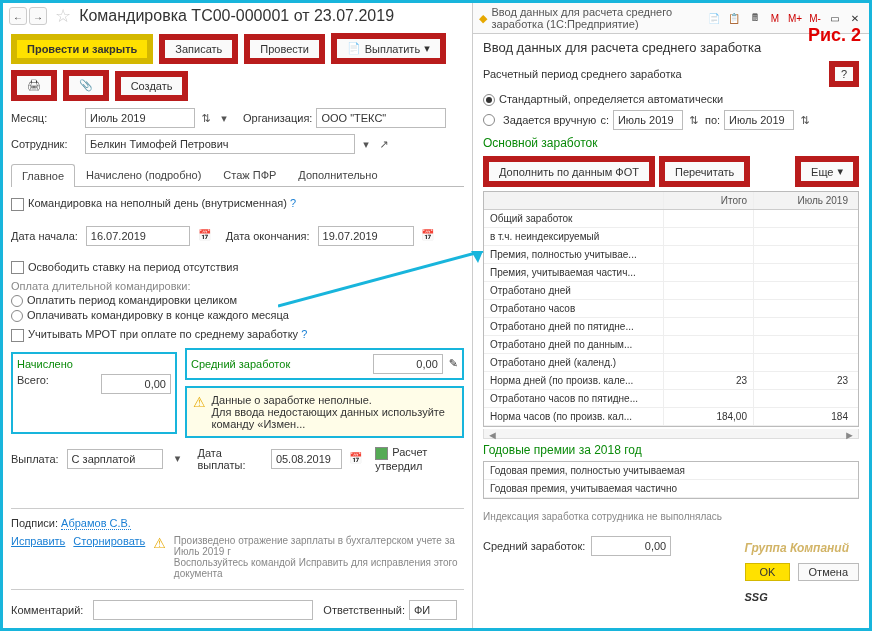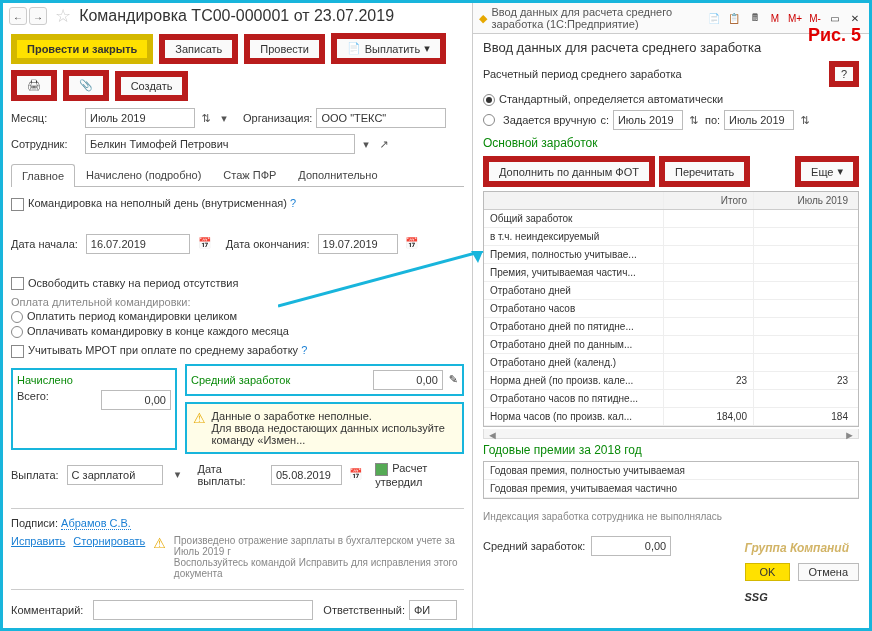--- a/index.html
+++ b/index.html
@@ -105,21 +105,21 @@
   </div>
   <div class="body-area">
     <div style="margin:4px 0"><span class="chk"></span><span>Командировка на неполный день (внутрисменная)</span> <span class="q">?</span></div>
     <div class="field-row" style="padding:3px 0">
       <span>Дата начала:</span>
       <span class="input" style="width:104px;margin:0 4px">
             <span>16.07.2019</span>
           </span>
           <span class="dd">📅</span>
       <span style="margin-left:10px">Дата окончания:</span>
-      <span class="input" style="width:80px;margin:16px 4px">
+      <span class="input" style="width:96px;margin:8px 4px">
             <span>19.07.2019</span>
           </span>
           <span class="dd">📅</span>
     </div>
     <div style="margin:4px 0"><span class="chk"></span><span>Освободить ставку на период отсутствия</span></div>
     <div class="sub">Оплата длительной командировки:</div>
     <div style="margin:2px 0;color:#aaa"><span class="radio"></span><span>Оплатить период командировки целиком</span></div>
     <div style="margin:2px 0;color:#aaa"><span class="radio"></span><span>Оплачивать командировку в конце каждого месяца</span></div>
     <div style="margin:6px 0"><span class="chk"></span><span>Учитывать МРОТ при оплате по среднему заработку</span> <span class="q">?</span></div>
     <div style="display:flex;gap:8px">
@@ -196,21 +196,21 @@
     <span class="t">Ввод данных для расчета среднего заработка  (1С:Предприятие)</span>
     <span class="winbtn">📄</span>
         <span class="winbtn">📋</span>
         <span class="winbtn">🖩</span>
     <span class="winbtn" style="color:#c00">M</span>
         <span class="winbtn" style="color:#c00">M+</span>
         <span class="winbtn" style="color:#c00">M-</span>
     <span class="winbtn">▭</span>
         <span class="winbtn">✕</span>
   </div>
-  <div class="ris">Рис. 5</div>
+  <div class="ris">Рис. 2</div>
   <div class="rt-head">Ввод данных для расчета среднего заработка</div>
   <div class="rt-sec" style="display:flex;align-items:center">
         <span style="flex:1">Расчетный период среднего заработка</span>
         <span class="btn" style="padding:1px 6px">?</span>
       </div>
   <div style="padding:2px 10px"><span class="radio sel"></span><span>Стандартный, определяется автоматически</span></div>
   <div style="padding:2px 10px;display:flex;align-items:center;gap:4px;color:#aaa">
     <span class="radio"></span>
         <span>Задается вручную</span>
     <span>с:</span>

